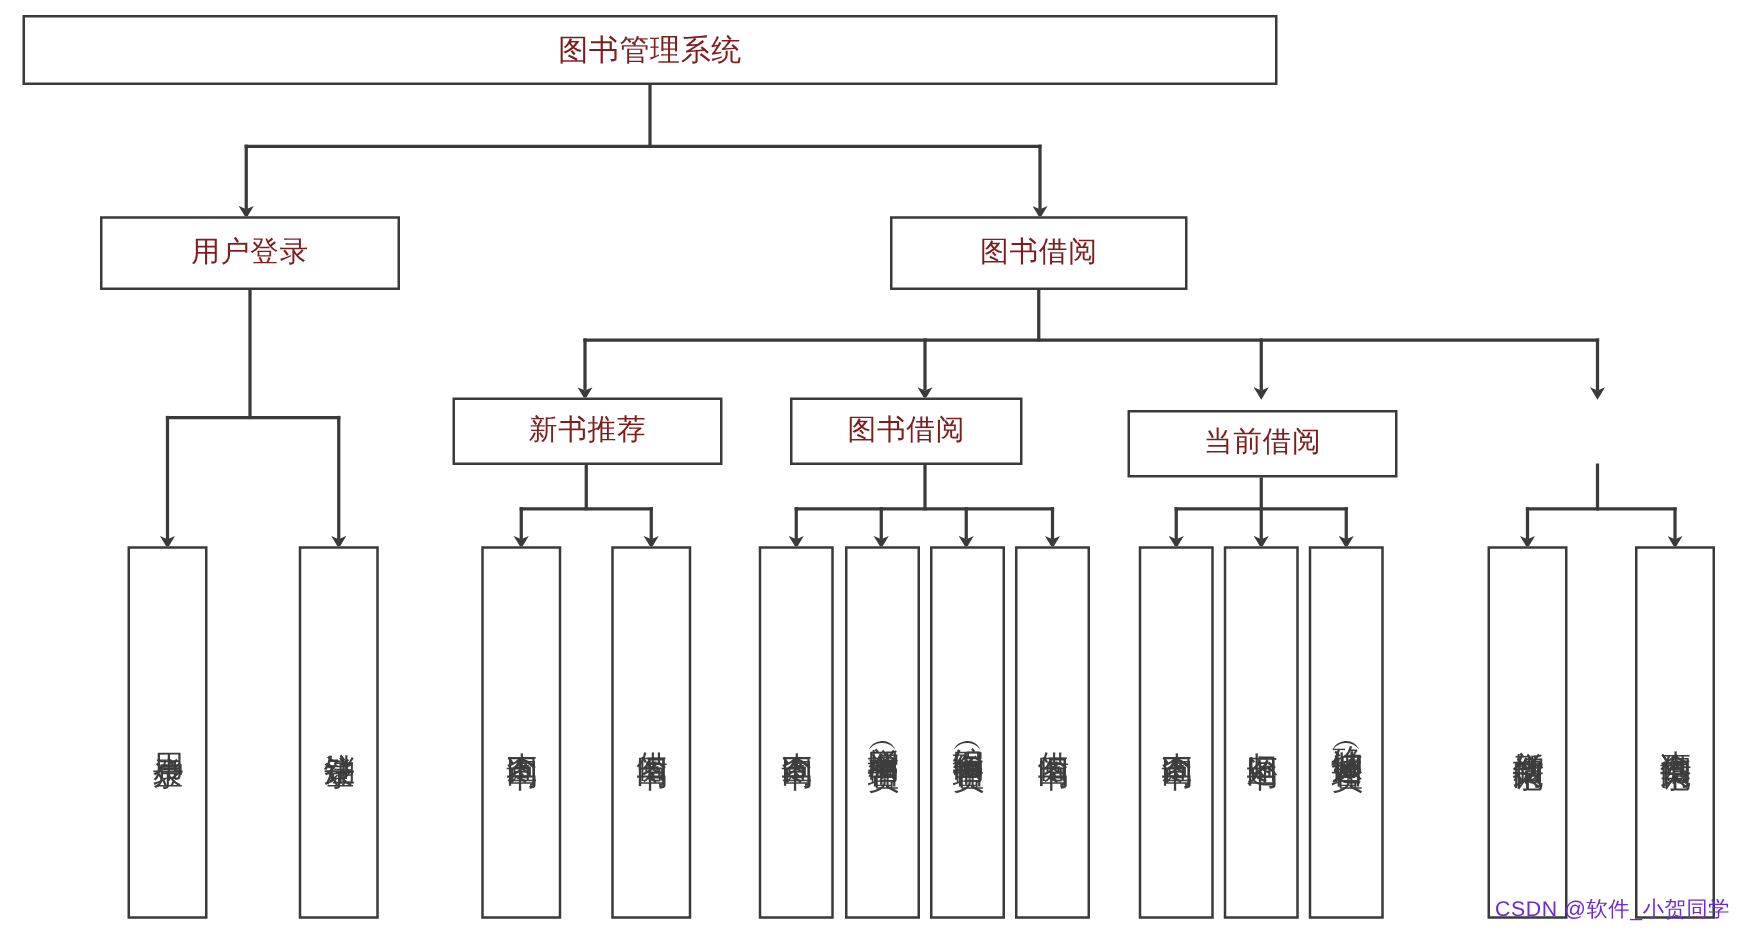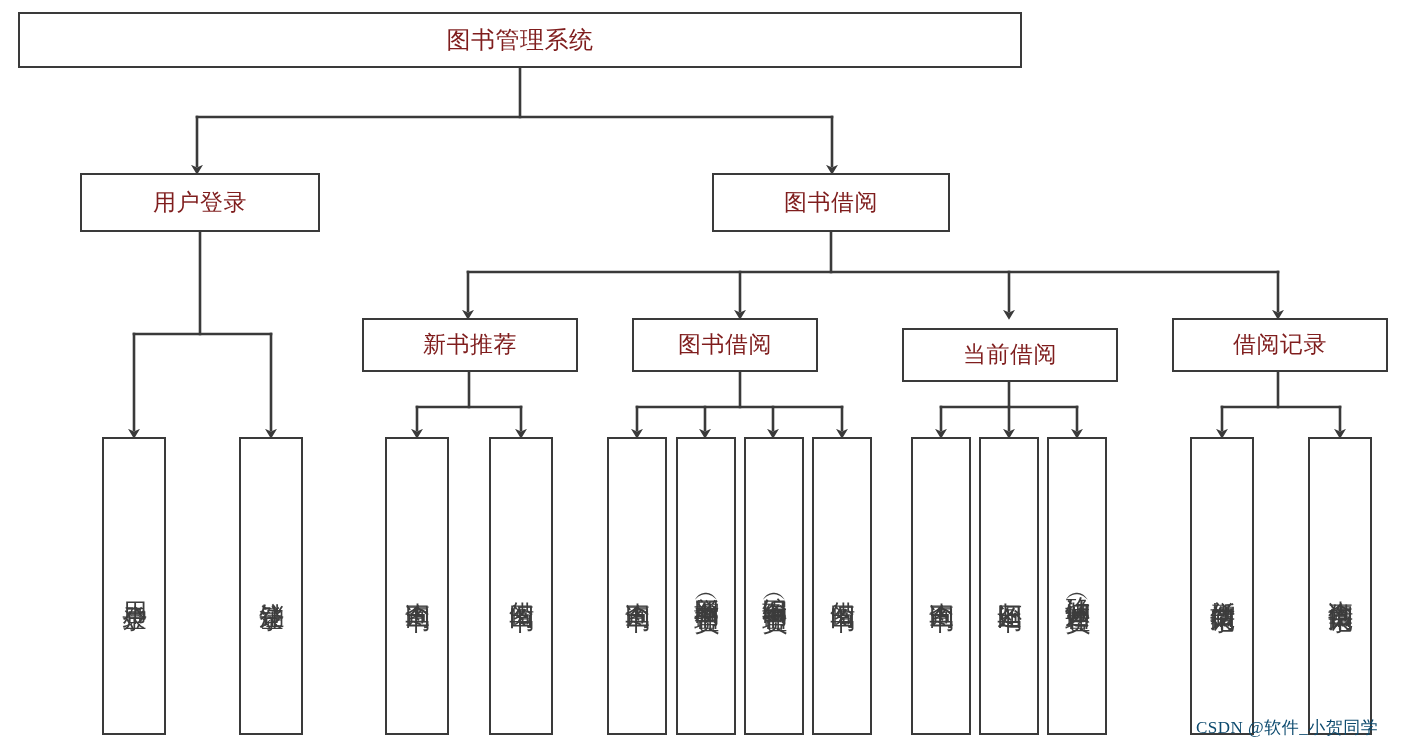--- a/index.html
+++ b/index.html
@@ -57,24 +57,24 @@
     text-orientation: upright;
     font-size: 25px;
     line-height: 1.06;
     letter-spacing: 2px;
     color: #3d3d3d;
     white-space: nowrap;
   }
   .watermark {
     position: absolute;
     font-size: 17px;
-    color: #0c4a6e;
+    color: #6d28d9;
     letter-spacing: 0.5px;
     white-space: nowrap;
-    font-family: Liberation Serif, serif;
+    font-family: Liberation Sans, sans-serif;
   }
 </style>
 </head>
 <body>
 
 <div id="canvas">
 
   <svg class="wires" viewBox="0 0 1405 747" xmlns="http://www.w3.org/2000/svg">
     <defs>
       <marker id="arrow" markerWidth="10" markerHeight="12" refX="1.2" refY="6" orient="auto" markerUnits="userSpaceOnUse">
@@ -138,23 +138,20 @@
 
   <div class="node h" style="left:362px; top:318px; width:216px; height:54px;">
     <span>新书推荐</span>
   </div>
   <div class="node h" style="left:632px; top:318px; width:186px; height:54px;">
     <span>图书借阅</span>
   </div>
   <div class="node h" style="left:902px; top:318px; width:216px; height:54px;margin-top:10px;">
     <span>当前借阅</span>
   </div>
-  <div class="node h" style="left:1172px; top:318px; width:216px; height:54px;">
-    <span>借阅记录</span>
-  </div>
 
   <div class="leaf" style="left:102px; top:437px; width:64px; height:298px;">
     <span class="vtext">用户登录</span>
   </div>
   <div class="leaf" style="left:239px; top:437px; width:64px; height:298px;">
     <span class="vtext">注销登录</span>
   </div>
 
   <div class="leaf" style="left:385px; top:437px; width:64px; height:298px;">
     <span class="vtext">查询图书</span>

